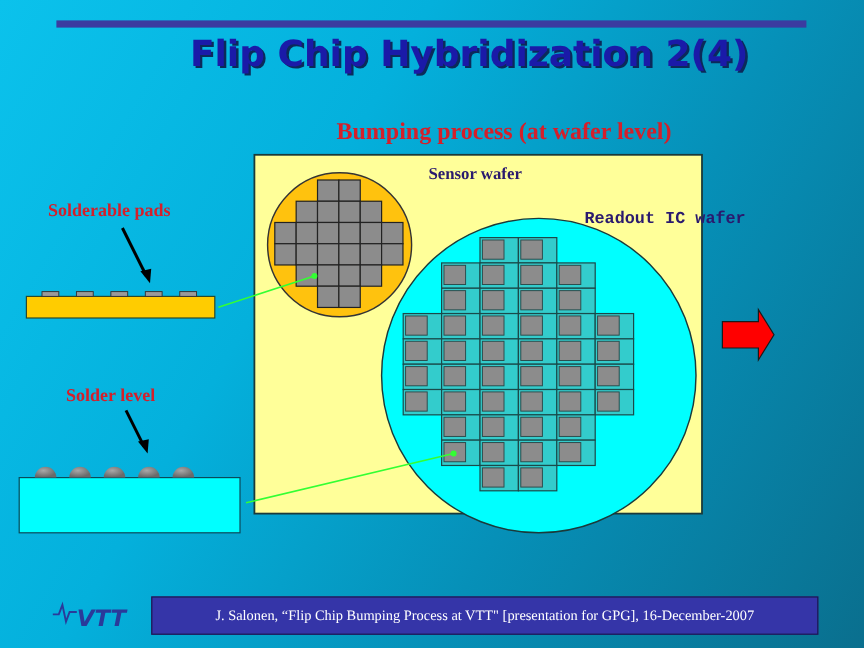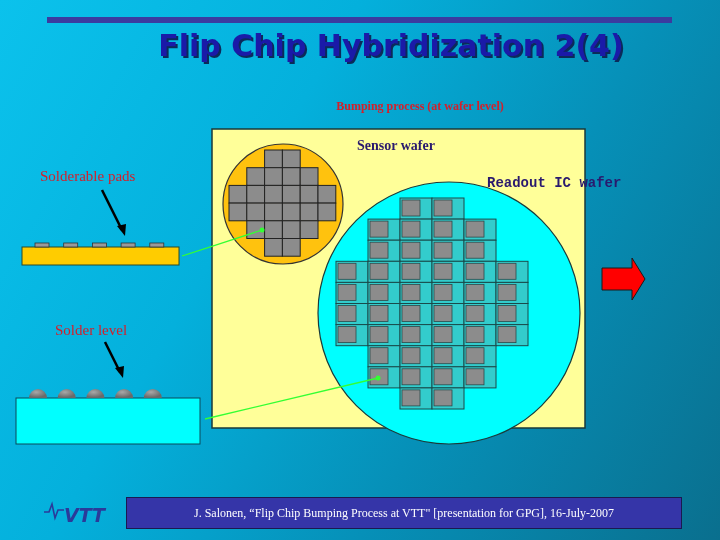--- a/index.html
+++ b/index.html
@@ -12,23 +12,23 @@
   .top-rule { left: 47px; top: 17px; width: 625px; height: 6px; background: #3b3ba0; }
   .title {
     left: 0; top: 28px; width: 720px; text-align: center;
     font-family: "DejaVu Sans", sans-serif; font-weight: bold; font-size: 30px;
     color: #1a1aa8; letter-spacing: 0px;
     text-shadow: 2px 2px 0 #0b2a5a;
     padding-left: 31px;
   }
   .subtitle {
     left: 230px; top: 99px; width: 380px; text-align: center;
-    font-size: 12px; font-weight: bold; color: #d41f2a;
-  }
-  .label-red { font-size: 15px; font-weight: normal; color: #d41f2a; }
+    font-size: 20px; font-weight: bold; color: #d41f2a;
+  }
+  .label-red { font-size: 15px; font-weight: bold; color: #d41f2a; }
   .label-navy { font-size: 14px; font-weight: bold; color: #2a1a6e; margin-left: 28px; }
   .footer-box {
     left: 126px; top: 497px; width: 554px; height: 30px;
     background: #3535a8; border: 1px solid #1a1a50;
     color: #ffffff; font-size: 12px; display: flex; align-items: center; justify-content: center;
   }
   svg { position: absolute; left: 0; top: 0; }
 </style>
 </head>
 <body>
@@ -214,14 +214,14 @@
     <text x="20" y="22" font-family="DejaVu Sans, sans-serif" font-weight="bold" font-style="italic" font-size="19" fill="#2a3a9a">VTT</text>
   </g>
 </svg>
 
 <div class="abs label-red" style="left:40px; top:168px;">Solderable pads</div>
 <div class="abs label-red" style="left:55px; top:322px;">Solder level</div>
 <div class="abs label-navy" style="left:329px; top:138px;">Sensor wafer</div>
 <div class="abs label-navy" style="left:459px; top:175px;font-family:Liberation Mono, monospace;">Readout IC wafer</div>
 
 <div class="abs footer-box">
-  <span>J. Salonen, “Flip Chip Bumping Process at VTT" [presentation for GPG], 16-July-2007</span>
+  <span>J. Salonen, “Flip Chip Bumping Process at VTT" [presentation for GPG], 16-December-2007</span>
 </div>
 
 </body></html>

